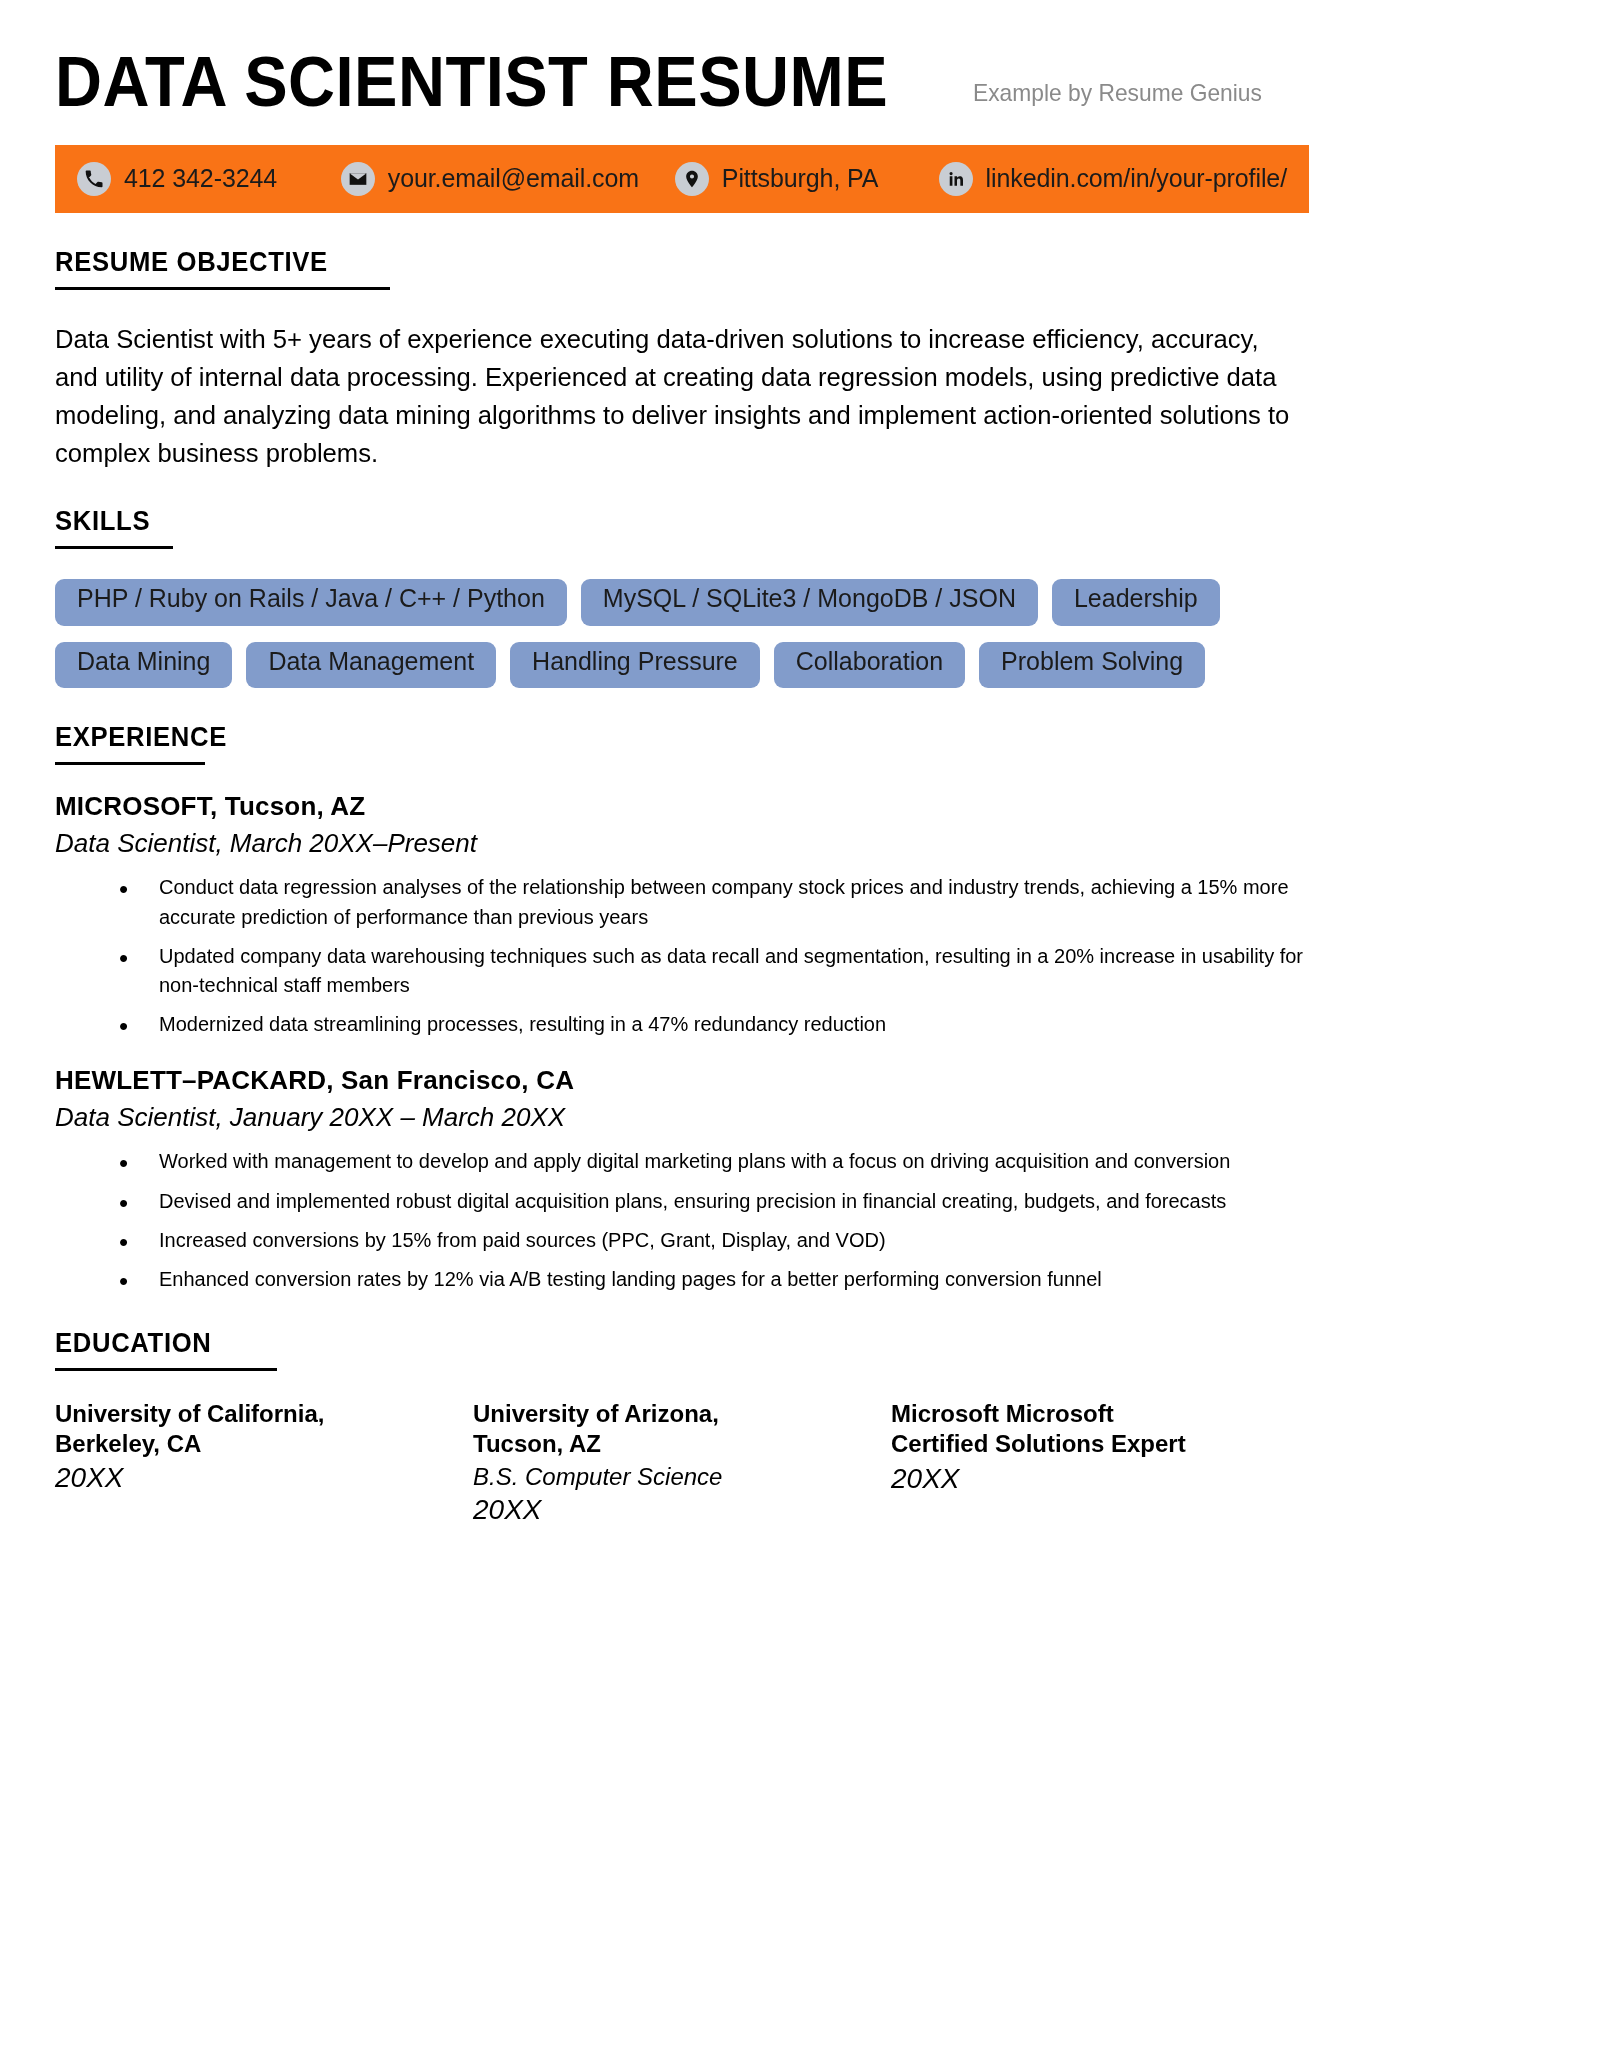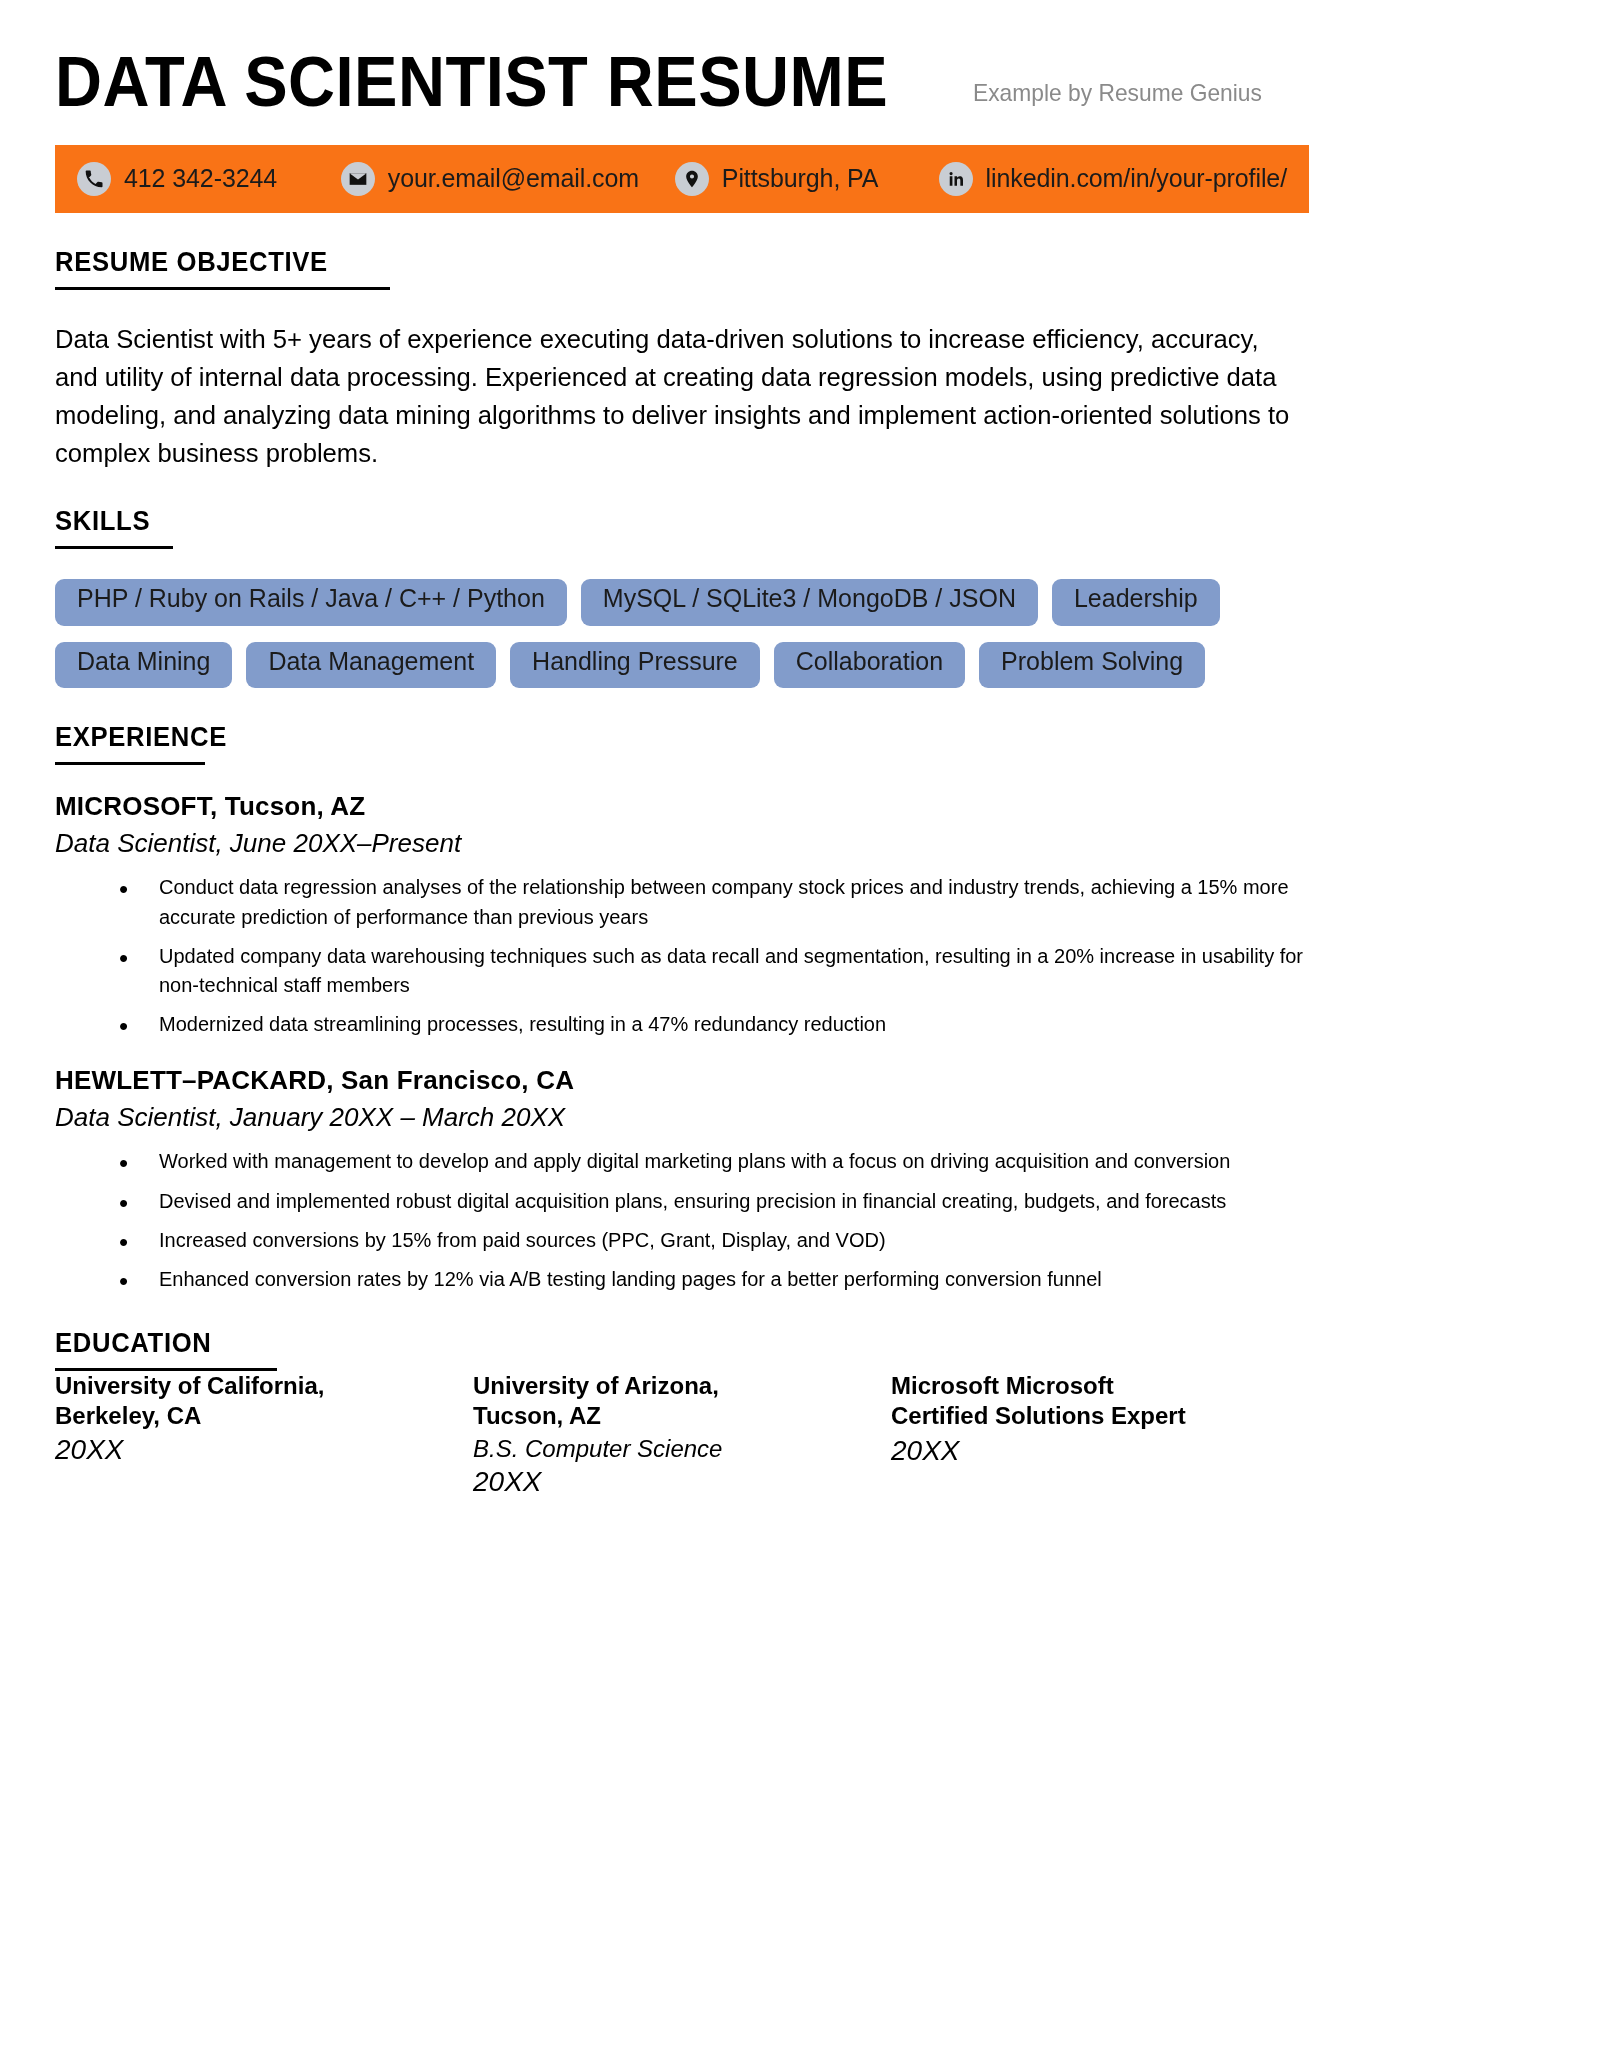--- a/index.html
+++ b/index.html
@@ -174,20 +174,21 @@
   .bullets li::before {
     content: "\2022";
     position: absolute;
     left: 6px;
     top: -2px;
     font-size: 26px;
   }
 
   
   .edu-grid {
+    margin-top: 28px;
     display: flex;
     gap: 0;
   }
   .edu-col { width: 490px; }
   .edu-school {
     font-size: 24px;
     font-weight: 700;
     line-height: 1.24;
     margin: 0;
     max-width: 320px;
@@ -282,21 +283,21 @@
   </div>
 
   <div class="section">
     <div class="section-head">
       <div class="section-title">EXPERIENCE</div>
       <div class="section-rule rule-exp"></div>
     </div>
 
     <div class="job">
       <div class="job-title">MICROSOFT, Tucson, AZ</div>
-      <div class="job-meta">Data Scientist, June 20XX–Present</div>
+      <div class="job-meta">Data Scientist, March 20XX–Present</div>
       <ul class="bullets">
         <li>Conduct data regression analyses of the relationship between company stock prices and industry trends, achieving a 15% more accurate prediction of performance than previous years</li>
         <li>Updated company data warehousing techniques such as data recall and segmentation, resulting in a 20% increase in usability for non-technical staff members</li>
         <li>Modernized data streamlining processes, resulting in a 47% redundancy reduction</li>
       </ul>
     </div>
 
     <div class="job">
       <div class="job-title">HEWLETT–PACKARD, San Francisco, CA</div>
       <div class="job-meta">Data Scientist, January 20XX – March 20XX</div>

